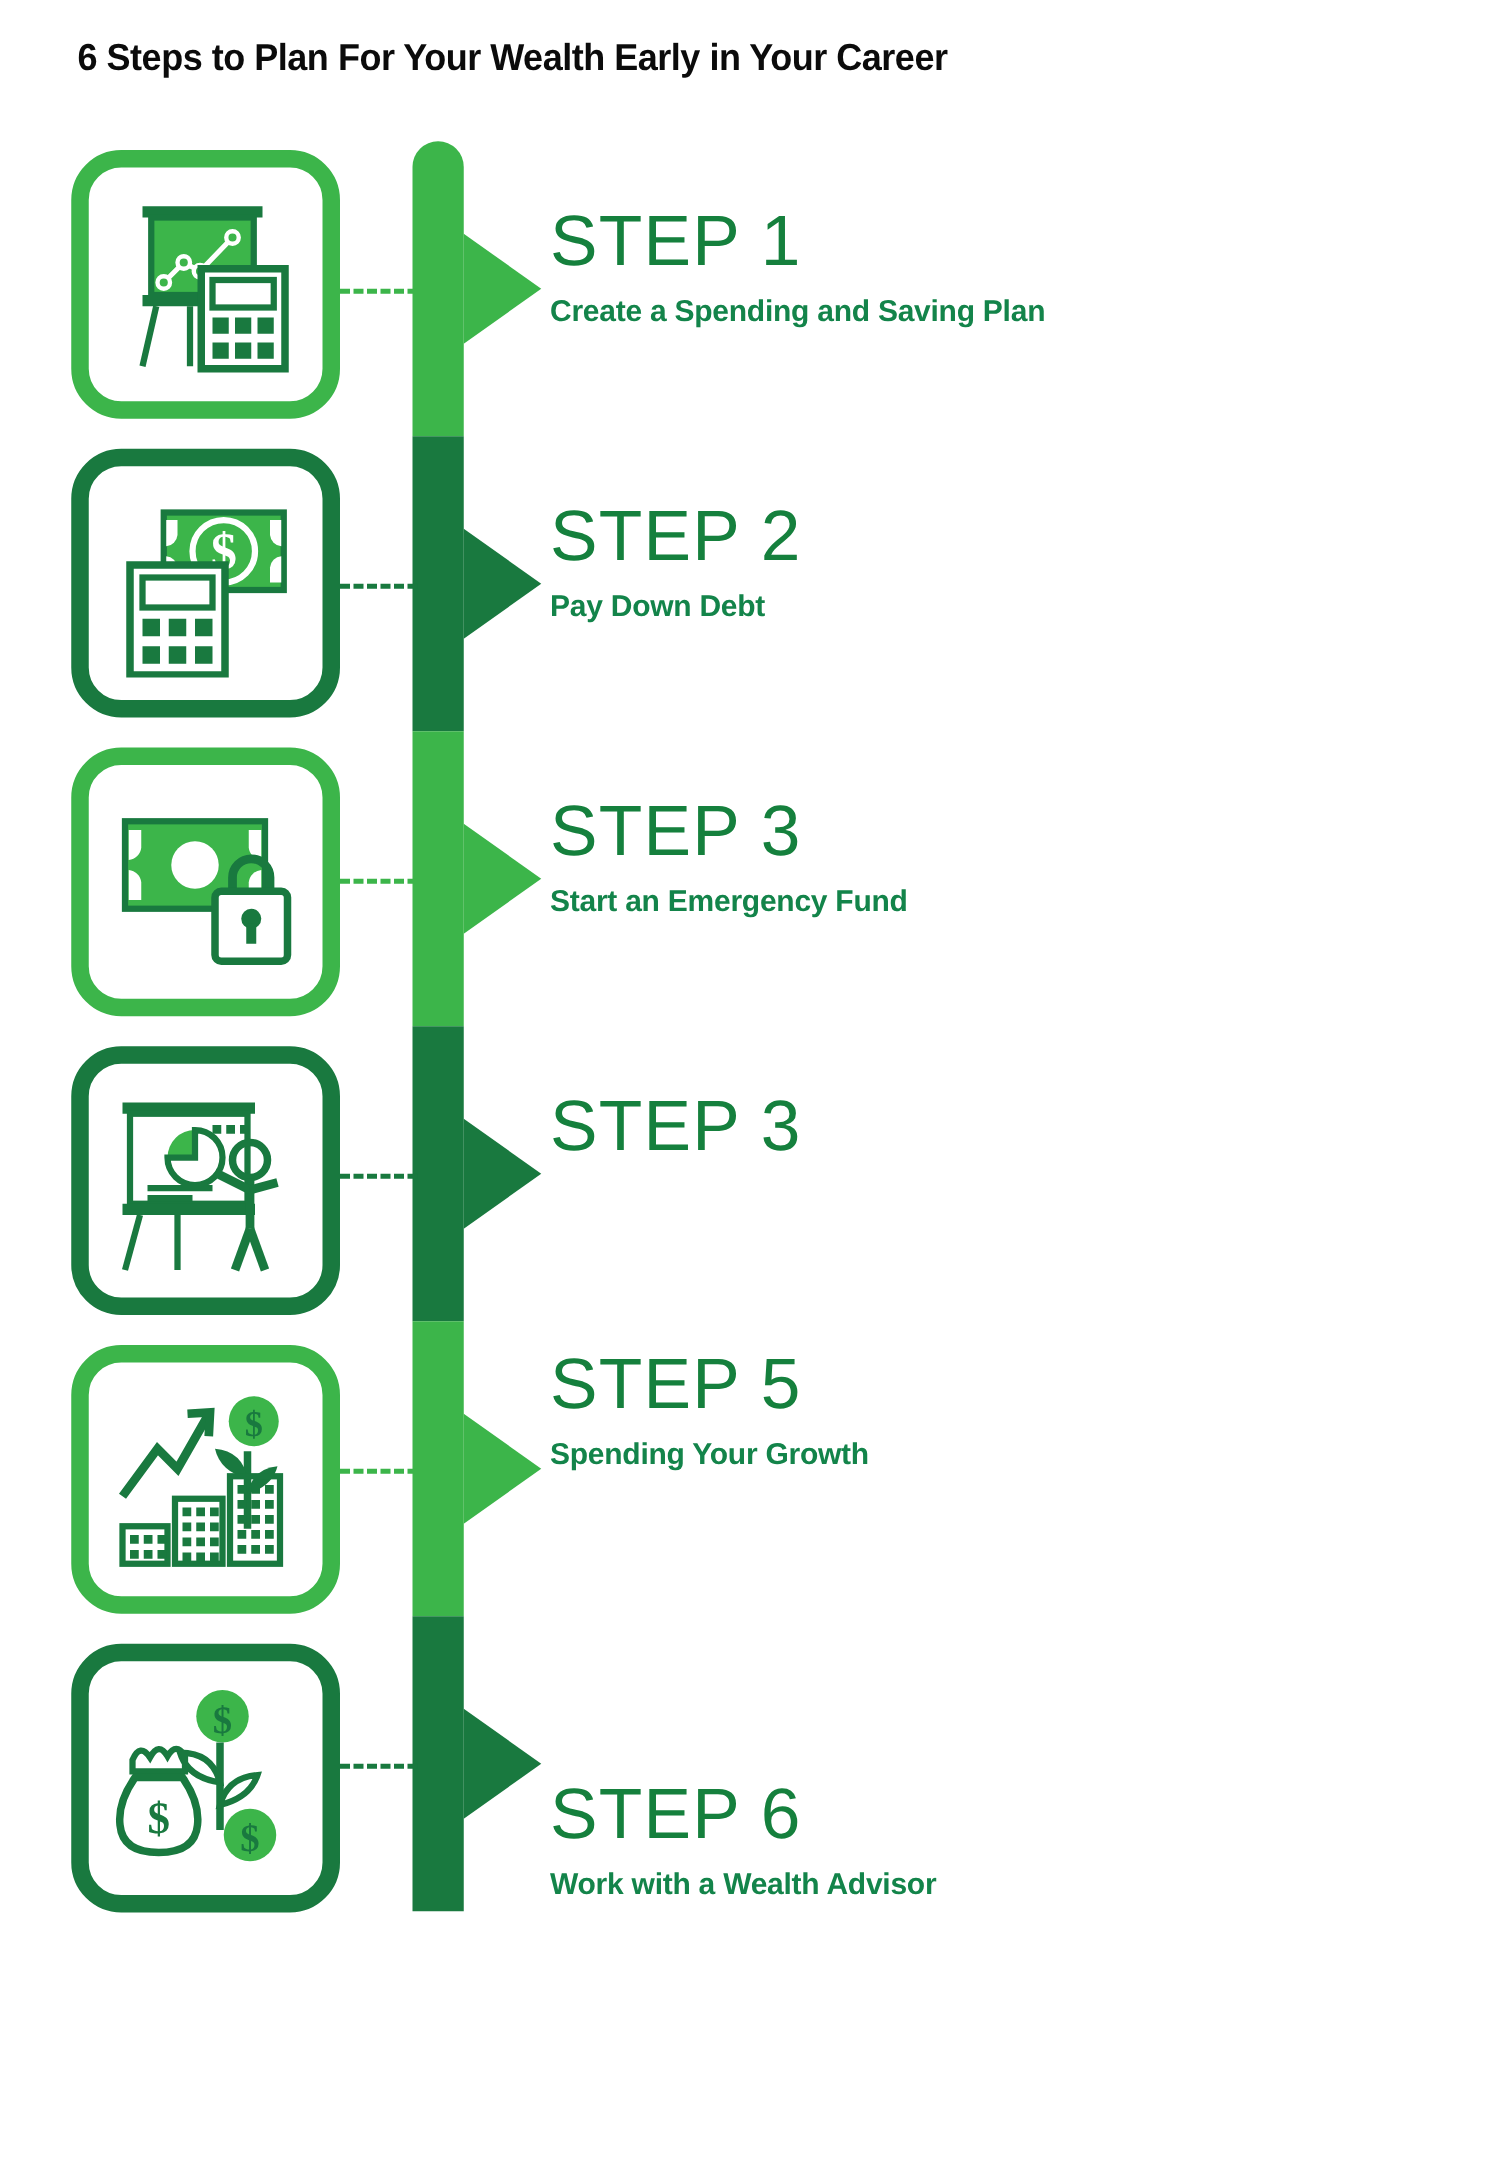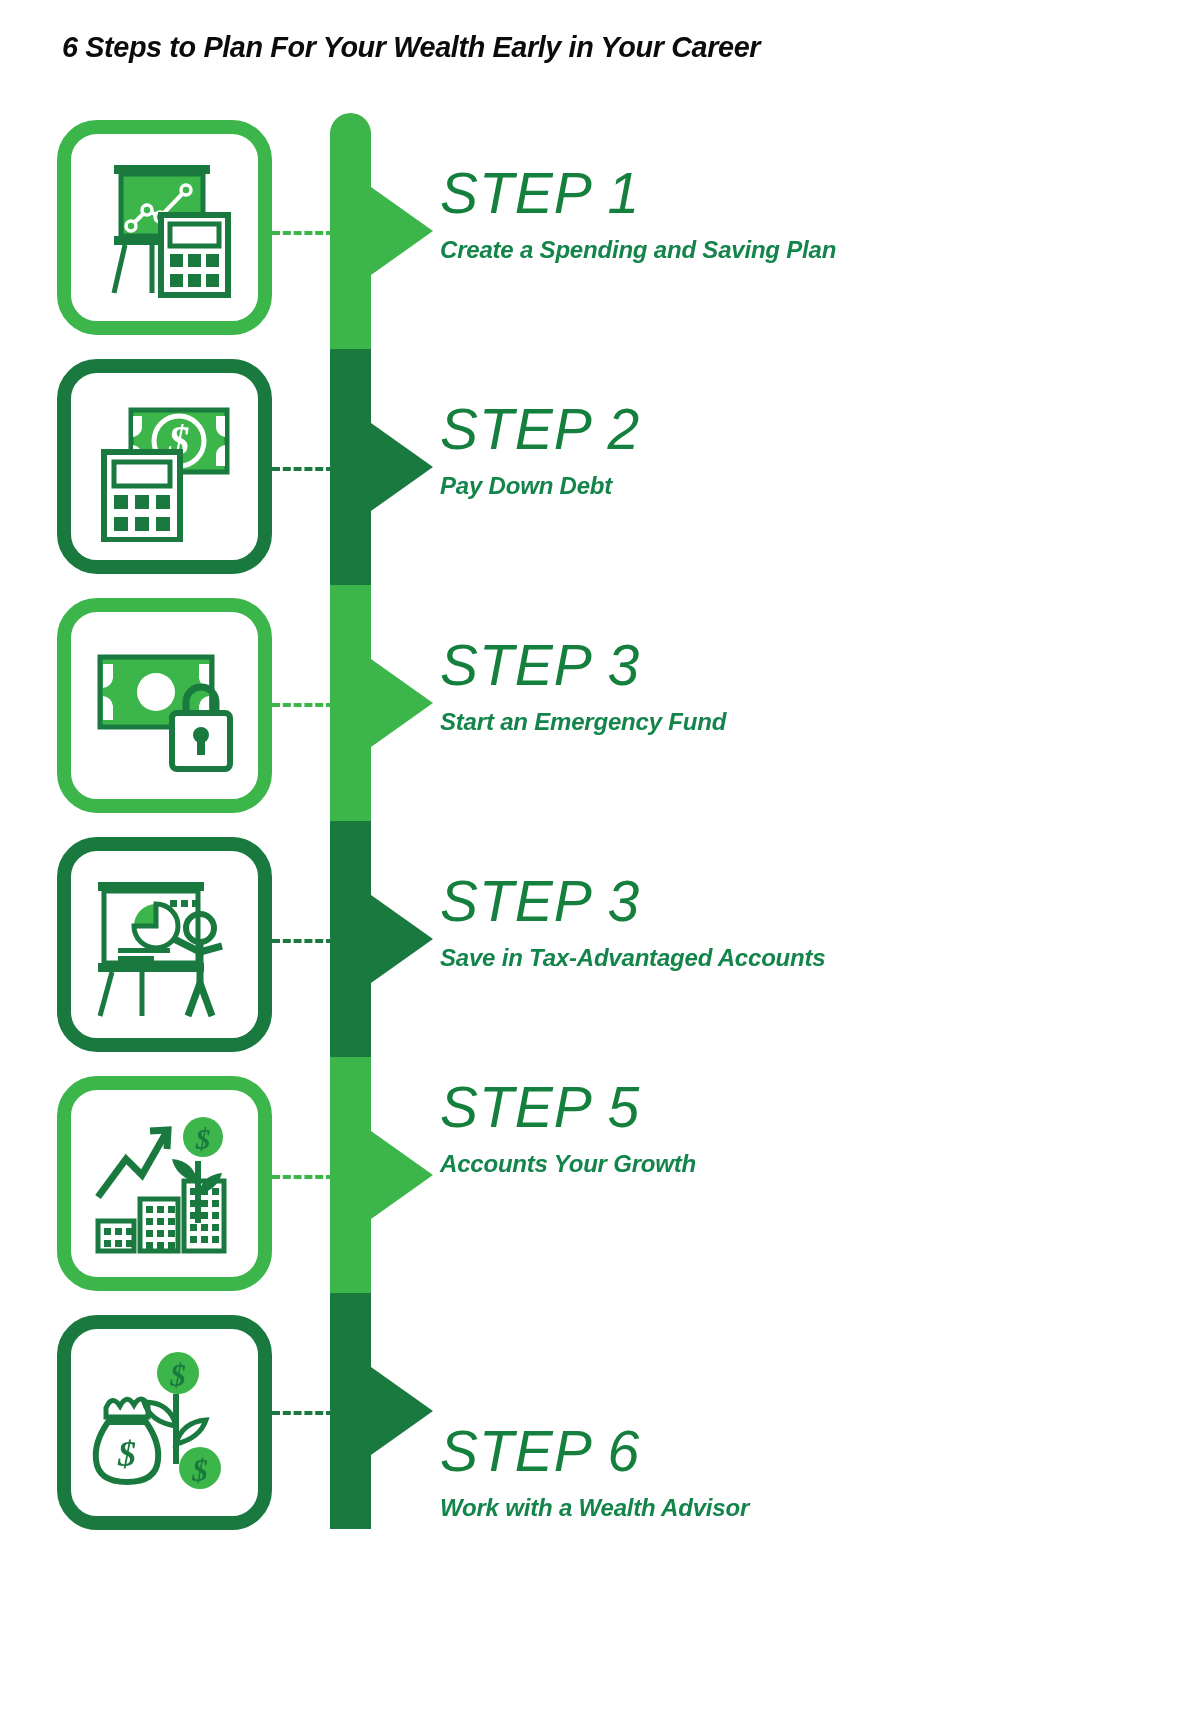--- a/index.html
+++ b/index.html
@@ -3,21 +3,21 @@
 <meta charset="utf-8">
 <style>
   html,body{margin:0;padding:0;}
   body{
     width:1200px;height:1732px;
     background:#ffffff;
     font-family:"Liberation Sans", sans-serif;
     overflow:hidden;
     position:relative;
   }
-  .page{position:relative;width:1200px;height:1732px;font-style:italic;}
+  .page{position:relative;width:1200px;height:1732px;}
 
   .title{
     position:absolute;
     left:62px; top:30px;
     font-size:30px;
     font-weight:bold;
     color:#0b0b0b;
     letter-spacing:-0.4px;
     white-space:nowrap;
     transform:scaleX(0.96);
@@ -307,25 +307,24 @@
       <div class="steptext" style="top: 401px;">
         <div class="steplabel">STEP 2</div>
         <div class="stepdesc">Pay Down Debt</div>
       </div>
       <div class="steptext" style="top: 637px;">
         <div class="steplabel">STEP 3</div>
         <div class="stepdesc">Start an Emergency Fund</div>
       </div>
       <div class="steptext" style="top: 873px;">
         <div class="steplabel">STEP 3</div>
-        <div class="stepdesc">Save in Tax-Advantaged Accounts</div>
       </div>
       <div class="steptext" style="top: 1079px;">
         <div class="steplabel">STEP 5</div>
-        <div class="stepdesc">Accounts Your Growth</div>
+        <div class="stepdesc">Spending Your Growth</div>
       </div>
       <div class="steptext" style="top: 1423px;">
         <div class="steplabel">STEP 6</div>
         <div class="stepdesc">Work with a Wealth Advisor</div>
       </div>
     </div>
 
 </div>
 
 </body></html>

